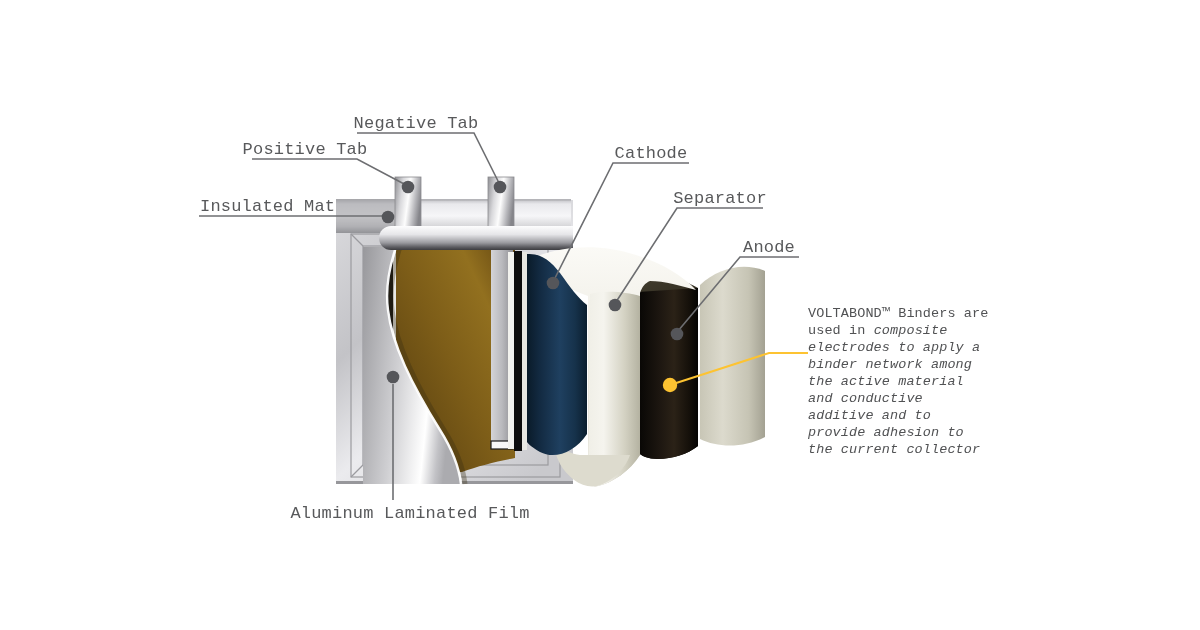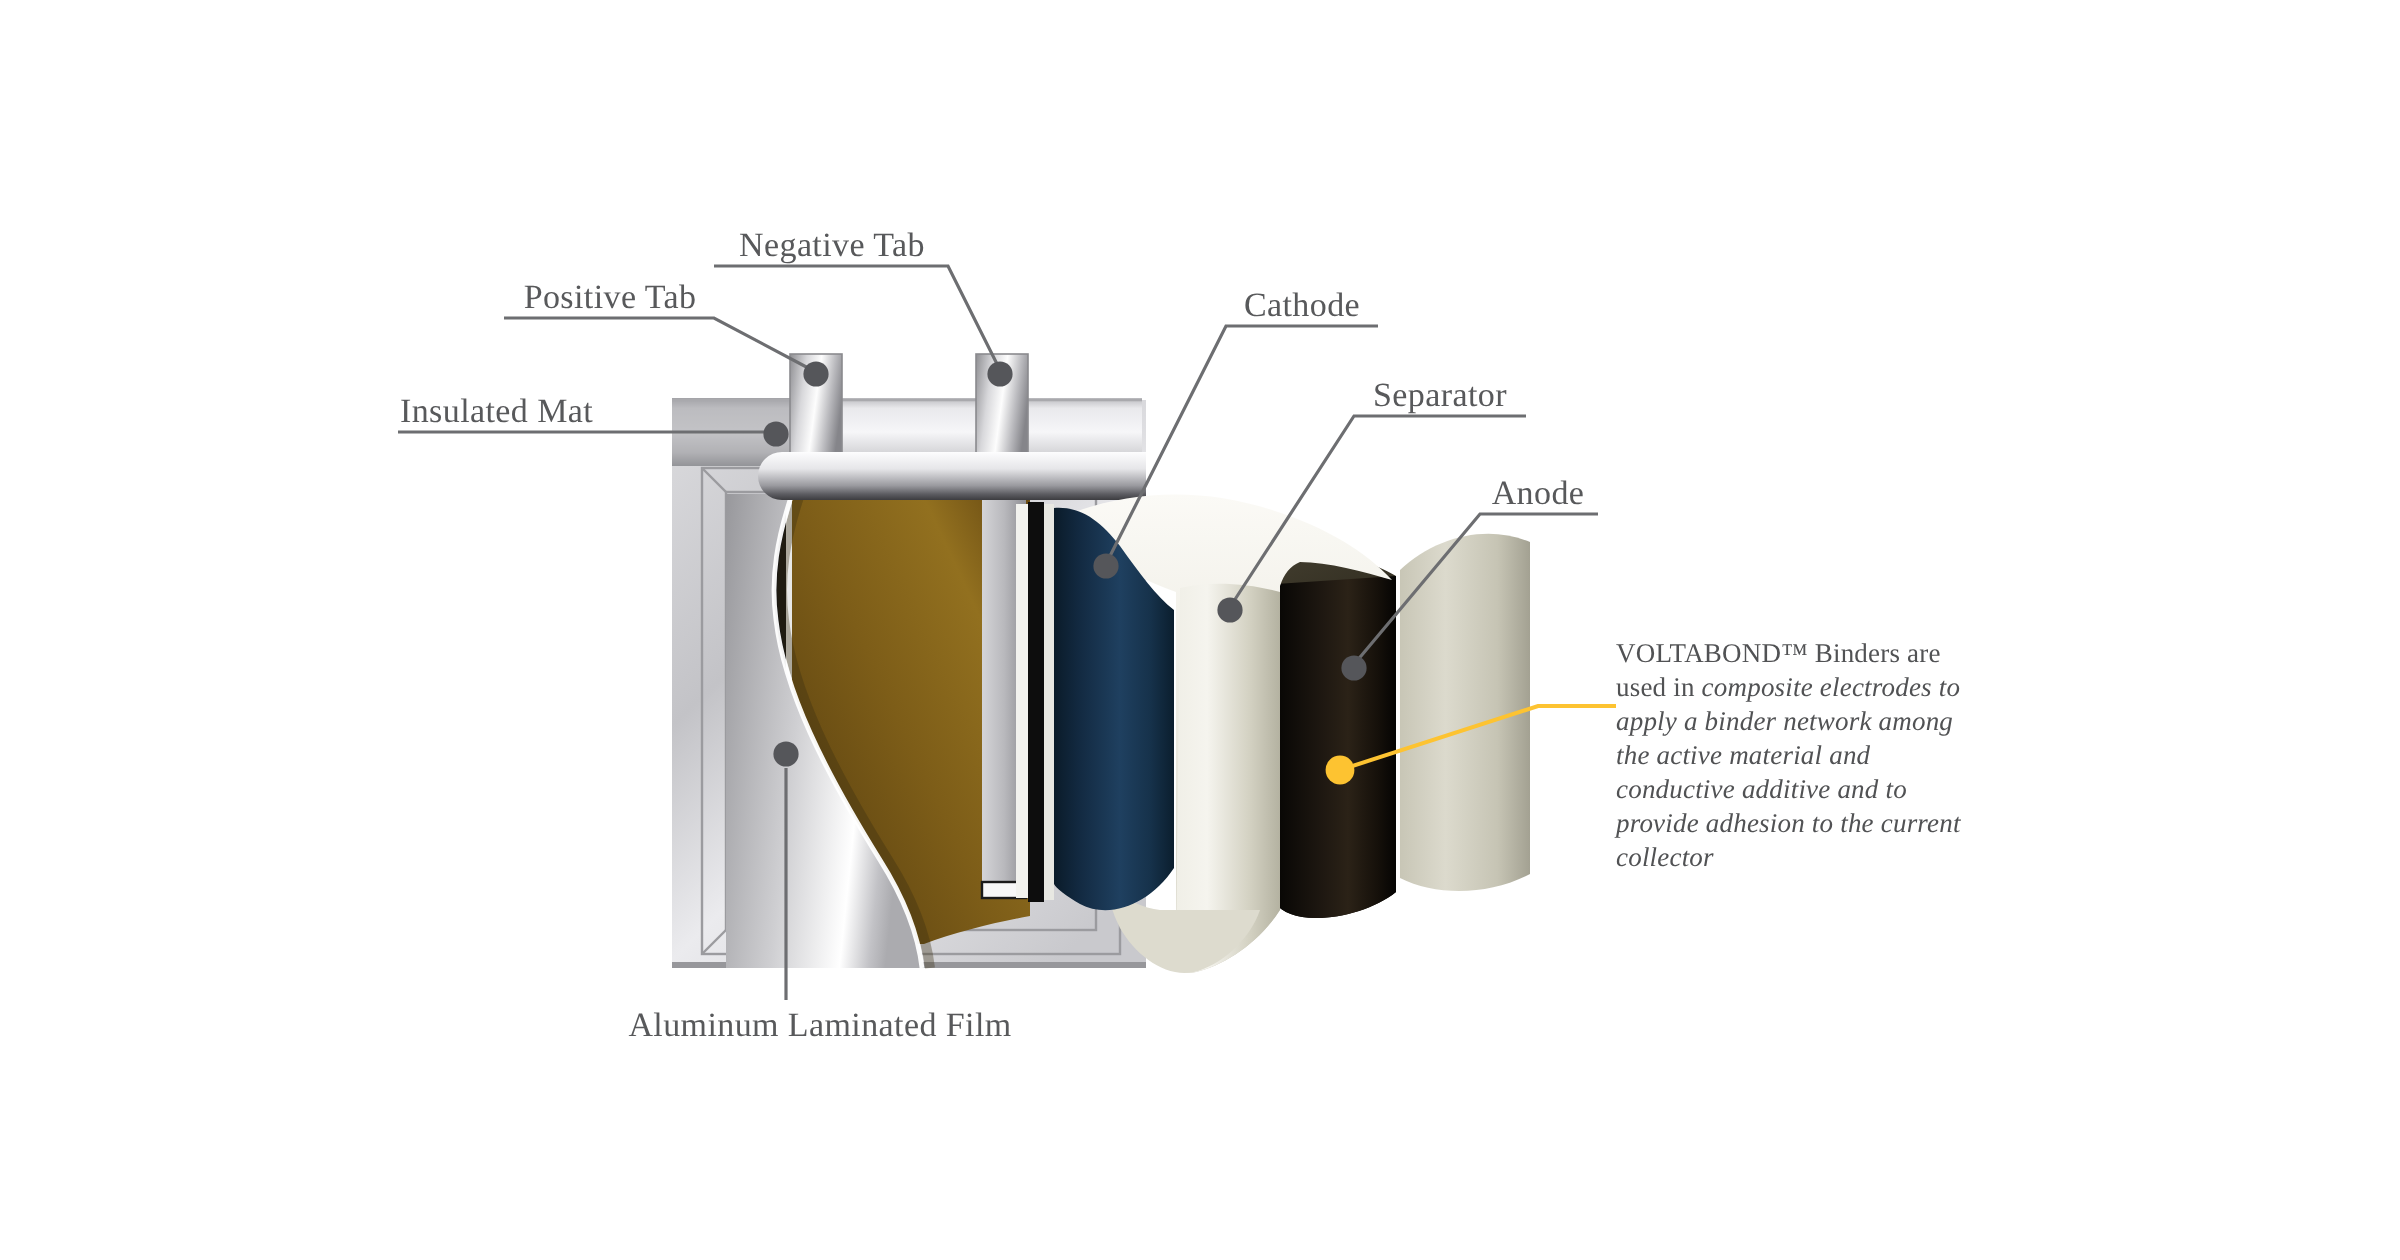--- a/index.html
+++ b/index.html
@@ -1,25 +1,25 @@
 <!DOCTYPE html>
 <html><head>
 <meta charset="utf-8">
 <style>
   html,body{margin:0;padding:0;background:#fff;}
   .canvas{
     position:relative;width:1200px;height:630px;background:#ffffff;overflow:hidden;
-    font-family:Liberation Serif, serif;
+    font-family:Liberation Mono, monospace;
   }
   .canvas svg{position:absolute;left:0;top:0;}
   .diagram-label{
     fill:#58595b;font-size:17px;letter-spacing:.2px;
   }
   .voltabond-note{
-    position:absolute;left:808px;top:318px;width:182px;
+    position:absolute;left:808px;top:305px;width:182px;
     font-size:13.5px;line-height:1.26;color:#515254;letter-spacing:.1px;
   }
   .voltabond-note .em{font-style:italic;}
 </style>
 </head>
 <body>
 
 <div class="canvas">
 
 <svg width="1200" height="630" viewBox="0 0 1200 630">

